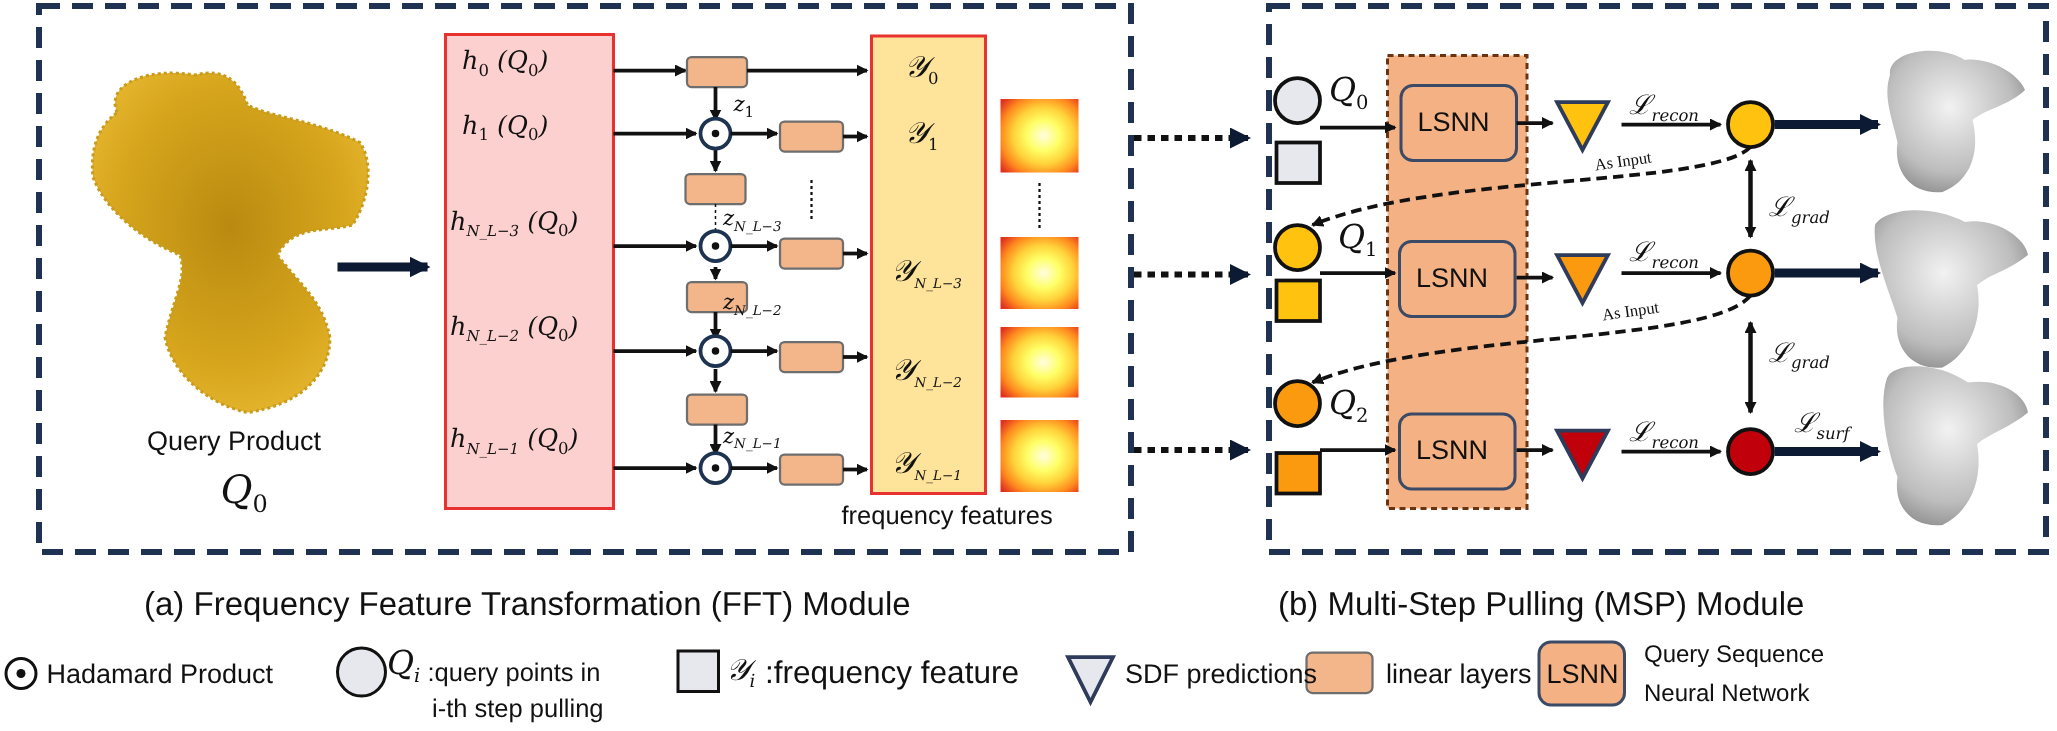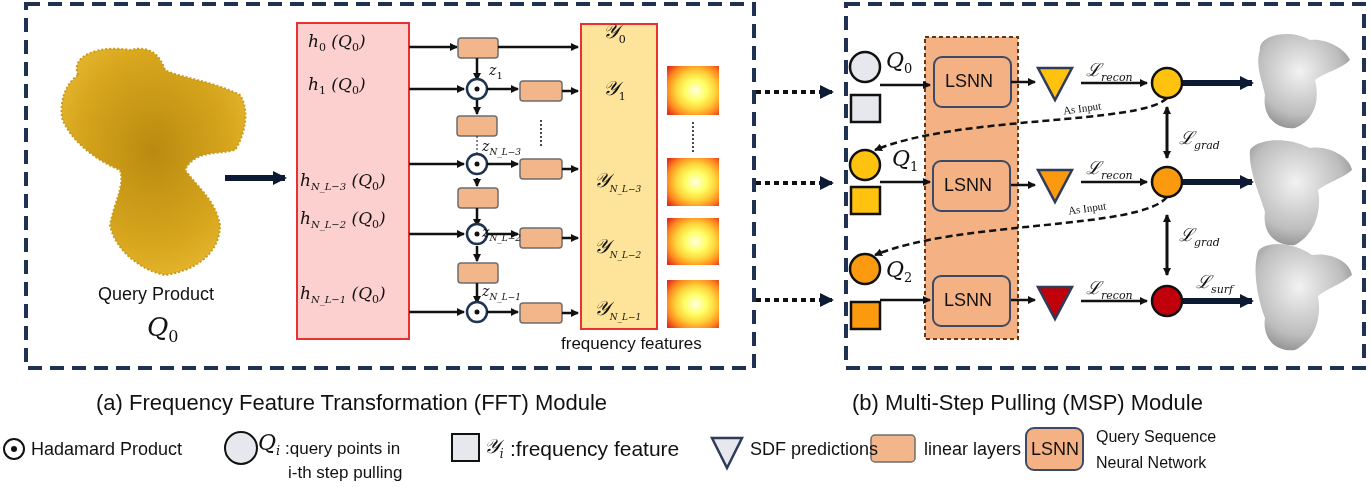--- a/index.html
+++ b/index.html
@@ -202,30 +202,30 @@
   <path d="M712,438 L742,438 L727,468 Z" fill="#e6e8ee" stroke="#2e3b5a" stroke-width="2.5"></path>
   <rect x="871" y="435" width="44" height="27" rx="4" fill="#f3b58a" stroke="#6e6e6e" stroke-width="1.5"></rect>
   <rect x="1026" y="428" width="57" height="42" rx="8" fill="#f4b183" stroke="#3b4a66" stroke-width="2"></rect>
 </svg>
 
 <div class="abs" style="left:98px;top:284px;font-size:18px;">Query Product</div>
 <div class="abs math" style="left:147px;top:312px;font-size:26px;"><span>Q</span><sub style="font-style:normal;font-size:16px">0</sub></div>
 
 <div class="abs math" style="left:308px;top:31px;font-size:17px;"><span>h</span><sub style="font-style:normal;font-size:11px">0</sub> <span>(Q</span><sub style="font-style:normal;font-size:11px">0</sub><span>)</span></div>
 <div class="abs math" style="left:308px;top:74px;font-size:17px;"><span>h</span><sub style="font-style:normal;font-size:11px">1</sub> <span>(Q</span><sub style="font-style:normal;font-size:11px">0</sub><span>)</span></div>
-<div class="abs math" style="left:300px;top:138px;font-size:17px;margin-top:32px;"><span>h</span><sub style="font-size:10px">N_L−3</sub> <span>(Q</span><sub style="font-style:normal;font-size:11px">0</sub><span>)</span></div>
+<div class="abs math" style="left:300px;top:138px;font-size:17px;"><span>h</span><sub style="font-size:10px">N_L−3</sub> <span>(Q</span><sub style="font-style:normal;font-size:11px">0</sub><span>)</span></div>
 <div class="abs math" style="left:300px;top:208px;font-size:17px;"><span>h</span><sub style="font-size:10px">N_L−2</sub> <span>(Q</span><sub style="font-style:normal;font-size:11px">0</sub><span>)</span></div>
 <div class="abs math" style="left:300px;top:283px;font-size:17px;"><span>h</span><sub style="font-size:10px">N_L−1</sub> <span>(Q</span><sub style="font-style:normal;font-size:11px">0</sub><span>)</span></div>
 
 <div class="abs math" style="left:489px;top:62px;font-size:14px;"><span>z</span><sub style="font-style:normal;font-size:10px">1</sub></div>
 <div class="abs math" style="left:482px;top:138px;font-size:14px;"><span>z</span><sub style="font-size:9px">N_L−3</sub></div>
-<div class="abs math" style="left:482px;top:224px;font-size:14px;"><span>z</span><sub style="font-size:9px">N_L−2</sub></div>
+<div class="abs math" style="left:482px;top:194px;font-size:14px;"><span>z</span><sub style="font-size:9px">N_L−2</sub></div>
 <div class="abs math" style="left:482px;top:283px;font-size:14px;"><span>z</span><sub style="font-size:9px">N_L−1</sub></div>
 
-<div class="abs math" style="left:603px;top:19px;font-size:20px;text-align:right;"><span>𝒴</span><sub style="font-style:normal;font-size:11px">0</sub></div>
+<div class="abs math" style="left:603px;top:32px;font-size:20px;text-align:right;"><span>𝒴</span><sub style="font-style:normal;font-size:11px">0</sub></div>
 <div class="abs math" style="left:603px;top:76px;font-size:20px;"><span>𝒴</span><sub style="font-style:normal;font-size:11px">1</sub></div>
 <div class="abs math" style="left:594px;top:168px;font-size:20px;"><span>𝒴</span><sub style="font-size:9px">N_L−3</sub></div>
 <div class="abs math" style="left:594px;top:234px;font-size:20px;"><span>𝒴</span><sub style="font-size:9px">N_L−2</sub></div>
 <div class="abs math" style="left:594px;top:296px;font-size:20px;"><span>𝒴</span><sub style="font-size:9px">N_L−1</sub></div>
 
 <div class="abs" style="left:561px;top:334px;font-size:17px;">frequency features</div>
 
 <div class="abs math" style="left:886px;top:48px;font-size:22px;"><span>Q</span><sub style="font-style:normal;font-size:13px">0</sub></div>
 <div class="abs math" style="left:892px;top:146px;font-size:22px;"><span>Q</span><sub style="font-style:normal;font-size:13px">1</sub></div>
 <div class="abs math" style="left:886px;top:257px;font-size:22px;text-align:center;"><span>Q</span><sub style="font-style:normal;font-size:13px">2</sub></div>

